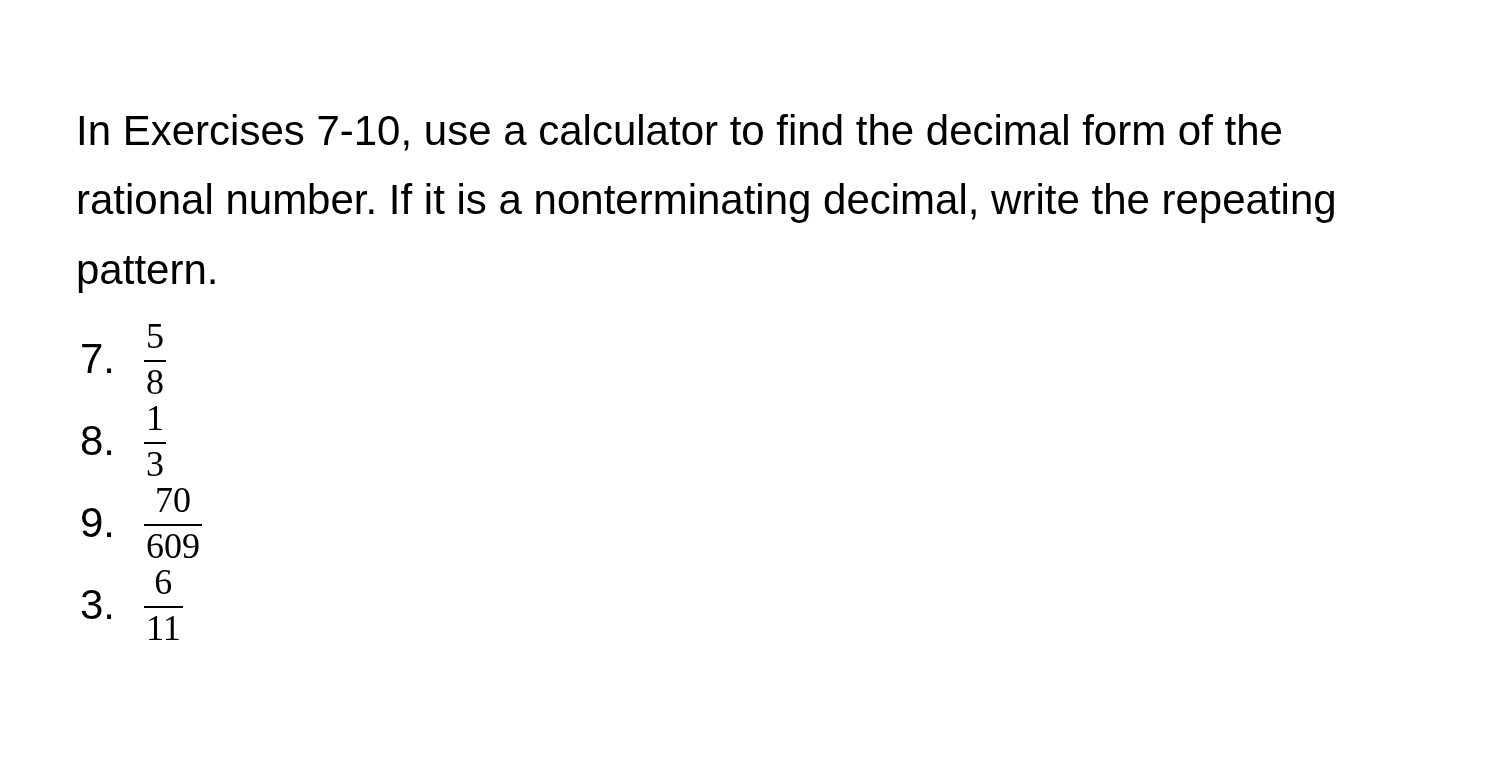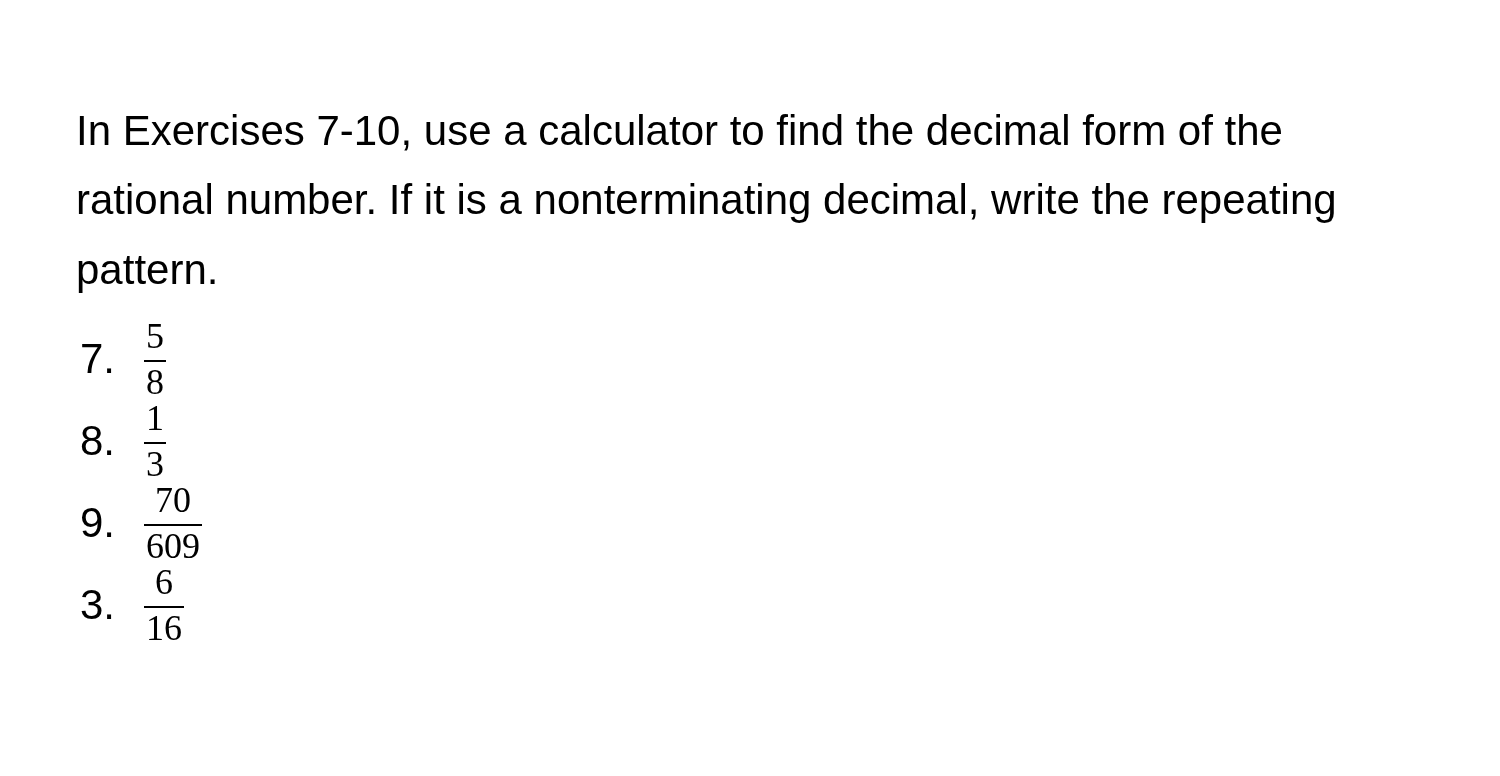--- a/index.html
+++ b/index.html
@@ -71,16 +71,16 @@
     <span class="exercise-number">9.</span>
     <span class="fraction">
       <span class="numerator">70</span>
       <span class="denominator">609</span>
     </span>
   </div>
   <div class="exercise-item">
     <span class="exercise-number">3.</span>
     <span class="fraction">
       <span class="numerator">6</span>
-      <span class="denominator">16</span>
+      <span class="denominator">11</span>
     </span>
   </div>
 </div>
 
 </body></html>

